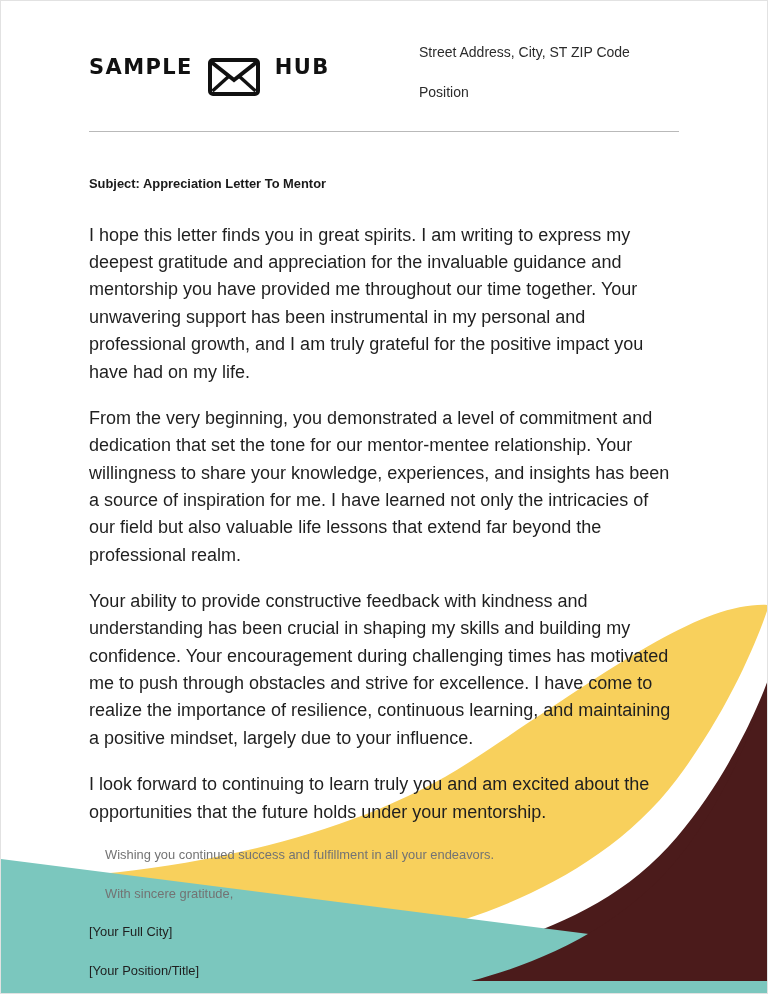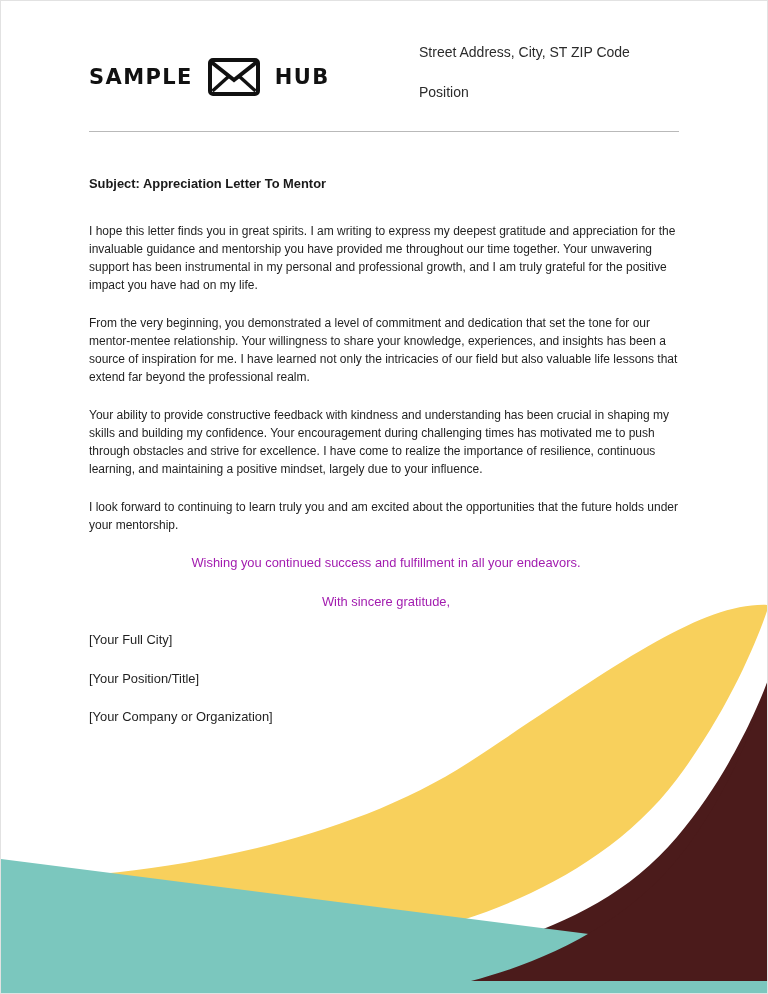--- a/index.html
+++ b/index.html
@@ -38,21 +38,20 @@
     right: 88px;
     height: 86px;
     z-index: 2;
     display: flex;
     align-items: flex-start;
     justify-content: space-between;
   }
 
   .logo {
     display: flex;
-    align-items: center;
     gap: 14px;
     margin-top: 22px;
   }
 
   .logo-word {
     font-family: "DejaVu Sans", sans-serif;
     font-weight: 700;
     font-size: 21px;
     letter-spacing: 1.4px;
     color: #111111;
@@ -110,33 +109,32 @@
   }
 
   .salutation {
     font-size: 12.9px;
     color: #1f1f1f;
     line-height: 1.45;
     margin: 0 0 28px 0;
   }
 
   .para {
-    font-size: 12px;
+    font-size: 18px;
     color: #1f1f1f;
     line-height: 1.52;
     margin: 0 0 19px 0;
     text-align: left;
   }
 
   .closing-line {
     font-size: 12.9px;
-    color: #a21caf;
+    color: #737373;
     line-height: 1.52;
-    margin: 0 0 19px 4px;
-    text-align: center;
+    margin: 0 0 19px 16px;
   }
 
   .sig-line {
     font-size: 12.9px;
     color: #1f1f1f;
     line-height: 1.52;
     margin: 0 0 19px 0;
   }
 </style>
 </head>

